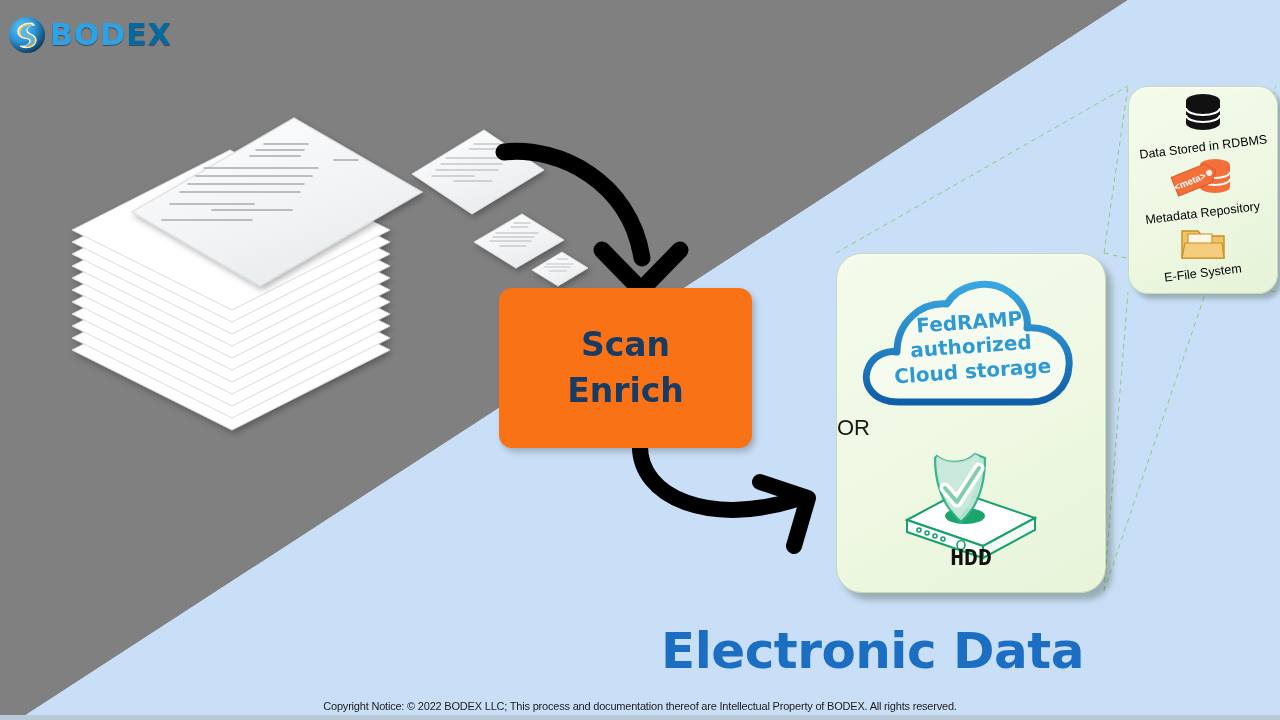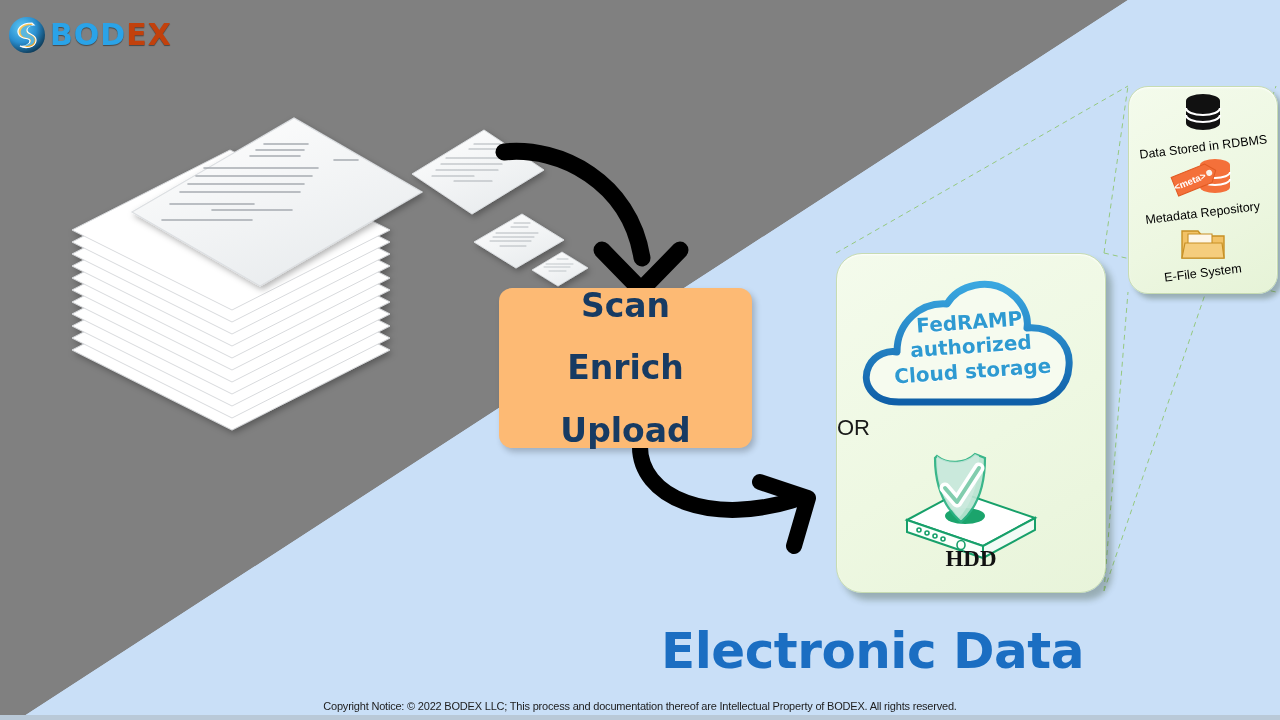--- a/index.html
+++ b/index.html
@@ -17,21 +17,21 @@
     background:#c9dff7;
     clip-path:polygon(1128px 0, 1280px 0, 1280px 720px, 18px 720px);
   }
 
   
   .logo{position:absolute;left:8px;top:16px;display:flex;align-items:center;gap:4px;}
   .logo-mark{width:38px;height:38px;position:relative;}
   .logo-text{font-size:30px;font-weight:bold;letter-spacing:1px;line-height:1;
              font-family:"DejaVu Sans",sans-serif;}
   .logo-bod{color:#2aa3e8;text-shadow:0 1px 1px rgba(0,0,0,.45);}
-  .logo-ex{color:#c2410c;text-shadow:0 1px 1px rgba(0,0,0,.45);}
+  .logo-ex{color:#0369a1;text-shadow:0 1px 1px rgba(0,0,0,.45);}
 
   
   .title-physical{
     position:absolute;left:196px;top:38px;
     font-size:48px;font-weight:bold;color:#ffffff;
     font-family:"DejaVu Sans",sans-serif;
     text-shadow:0 2px 4px rgba(0,0,0,.28);
     letter-spacing:-0.5px;
   }
   .title-electronic{
@@ -40,24 +40,24 @@
     font-family:"DejaVu Sans",sans-serif;
     letter-spacing:-0.5px;
   }
 
   
   .papers{position:absolute;left:60px;top:100px;width:420px;height:400px;}
 
   
   .process-box{
     position:absolute;left:499px;top:288px;width:253px;height:160px;
-    background:#fdba74;border-radius:13px;
+    background:#f97316;border-radius:13px;
     box-shadow:3px 4px 6px rgba(0,0,0,.22);
     display:flex;flex-direction:column;align-items:center;justify-content:center;
-    gap:19px;
+    gap:2px;
   }
   .process-line{
     font-size:33px;font-weight:bold;color:#173b63;
     font-family:"DejaVu Sans",sans-serif;line-height:1.32;
   }
 
   
   .store-card{
     position:absolute;left:836px;top:253px;width:268px;height:338px;
     background:linear-gradient(150deg,#f4fbec 0%,#eef8e2 55%,#e8f4da 100%);
@@ -73,21 +73,21 @@
     transform:rotate(-4deg);
     text-shadow:0 1px 0 rgba(255,255,255,.8);
   }
   .or-text{
     position:absolute;left:0;top:161px;width:268px;
     font-size:22px;color:#1a1a1a;font-family:"Liberation Sans",sans-serif;
   }
   .hdd-wrap{position:absolute;left:52px;top:190px;width:164px;height:110px;}
   .hdd-text{
     position:absolute;left:0;top:292px;width:268px;text-align:center;
-    font-size:23px;font-weight:bold;color:#111;font-family:Liberation Serif, serif;
+    font-size:23px;font-weight:bold;color:#111;font-family:Liberation Mono, monospace;
   }
 
   
   .detail-card{
     position:absolute;left:1128px;top:86px;width:148px;height:206px;
     background:linear-gradient(150deg,#f4fbec 0%,#edf7e1 60%,#e6f3d7 100%);
     border-radius:20px;border:1px solid #c7dcb2;
     box-shadow:5px 5px 5px rgba(40,60,30,.30), inset 0 1px 2px rgba(255,255,255,.9);
     overflow:hidden;
   }
@@ -248,21 +248,20 @@
         <line x1="836" y1="253" x2="1128" y2="86"></line>
         <line x1="1104" y1="253" x2="1276" y2="292"></line>
         <line x1="1104" y1="591" x2="1128" y2="292"></line>
       </g>
     </svg>
   </div>
 
   <div class="process-box">
     <div class="process-line">Scan</div>
     <div class="process-line">Enrich</div>
-    <div class="process-line">Upload</div>
   </div>
 
   <div class="store-card">
 
     <div class="cloud-wrap">
       <svg width="232" height="170" viewBox="0 0 232 170">
         <defs>
           <linearGradient id="cloudStroke" x1="0" y1="0" x2="0" y2="1">
             <stop offset="0%" stop-color="#3aa7e0"></stop>
             <stop offset="100%" stop-color="#0f5fa8"></stop>

